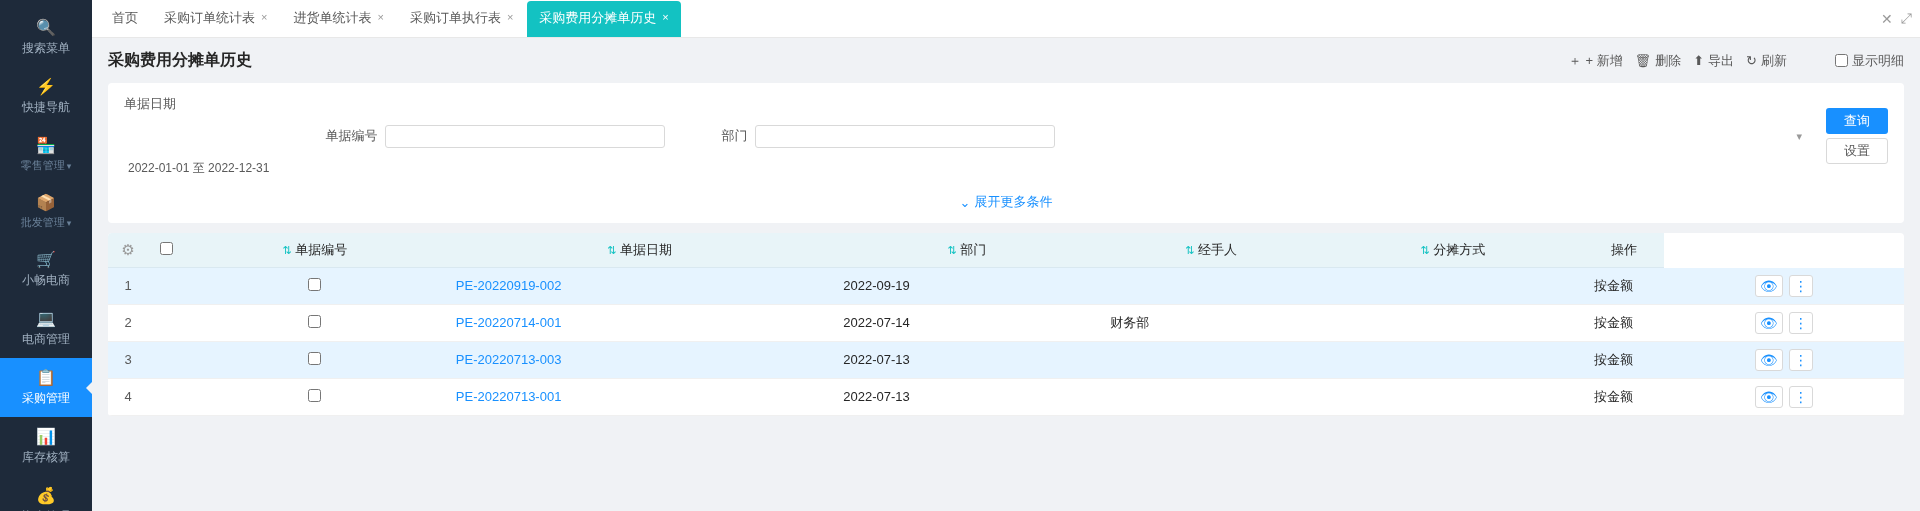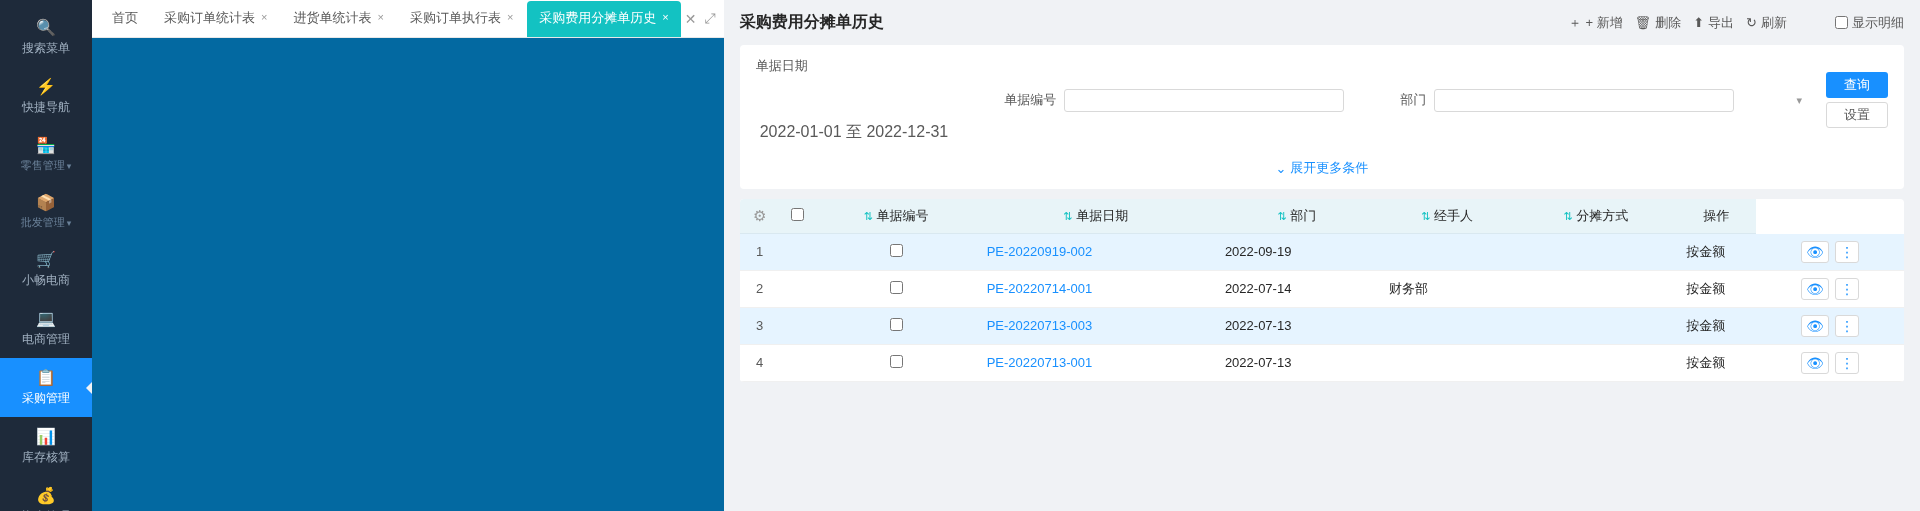--- a/index.html
+++ b/index.html
@@ -47,20 +47,21 @@
       align-items: center;
       justify-content: center;
       gap: 2px;
     }
     .sidebar-sub .arrow { font-size: 9px; }
 
     
     .main {
       flex: 1;
       display: flex;
+      flex-direction: column;
       background: #0369a1;
       overflow: hidden;
     }
 
     
     .tab-bar {
       background: #fff;
       display: flex;
       align-items: center;
       border-bottom: 1px solid #e8e8e8;
@@ -156,21 +157,21 @@
     }
     .date-btn.more {
       background: #13c2c2;
       color: #fff;
       border-radius: 3px;
       padding: 1px 6px;
       font-size: 11px;
     }
     .date-range-text {
       color: #595959;
-      font-size: 16px;
+      font-size: 12px;
       margin-left: 4px;
       margin-top: 44px;
     }
     .filter-input {
       border: 1px solid #d9d9d9;
       border-radius: 3px;
       padding: 3px 8px;
       font-size: 13px;
       width: 280px;
       color: #262626;

